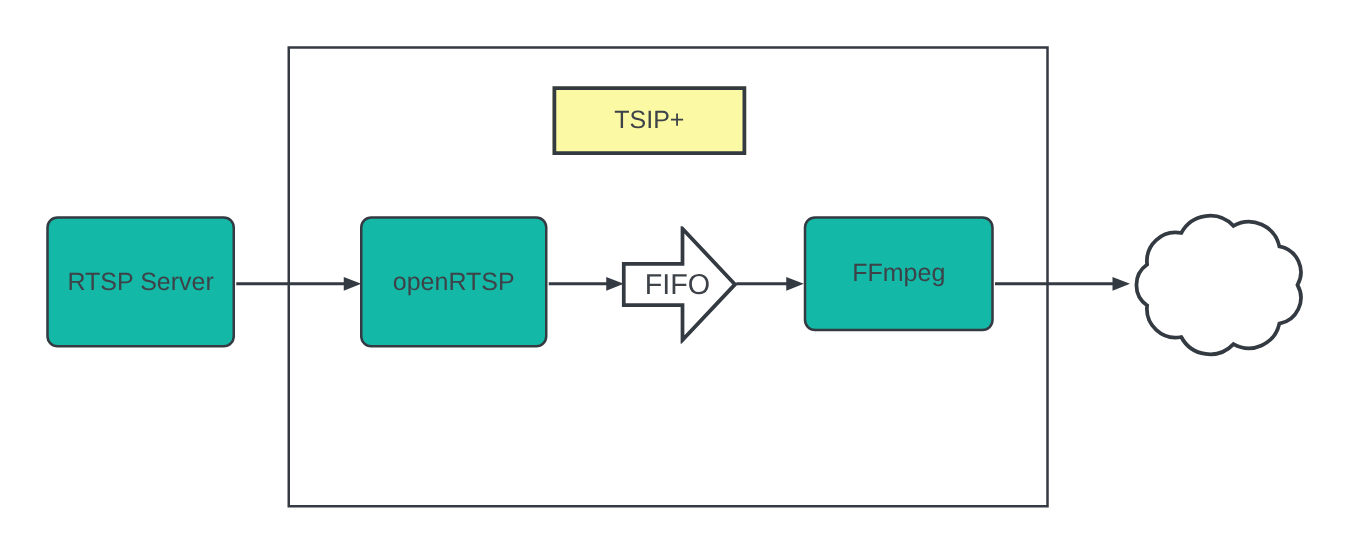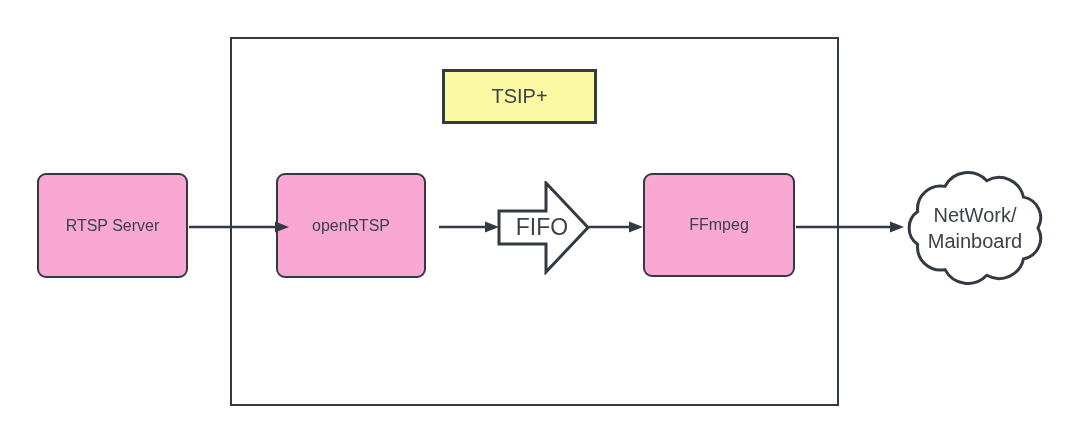--- a/index.html
+++ b/index.html
@@ -5,28 +5,28 @@
   html,body{margin:0;padding:0;background:#ffffff;}
   .canvas{
     position:relative;width:1078px;height:445px;background:#ffffff;overflow:hidden;
     font-family:"Liberation Sans",sans-serif;color:#3d4248;
   }
   .frame{
     position:absolute;left:230px;top:37px;width:609px;height:369px;
     box-sizing:border-box;border:2px solid #343a42;background:transparent;
   }
   .node{
-    position:absolute;box-sizing:border-box;background:#f9a8d4;
+    position:absolute;box-sizing:border-box;background:#14b8a6;
     border:2px solid #343a42;border-radius:9px;
     display:flex;align-items:center;justify-content:center;
-    font-size:16px;line-height:24px;text-align:center;
+    font-size:20px;line-height:24px;text-align:center;
   }
   .node-rtsp{left:37px;top:173px;width:151px;height:105px;}
-  .node-open{left:276px;top:173px;width:150px;height:105px;}
-  .node-ffmpeg{left:643px;top:173px;width:152px;height:104px;}
+  .node-open{left:288px;top:173px;width:150px;height:105px;}
+  .node-ffmpeg{left:643px;top:173px;width:152px;height:92px;}
   .tsip{
     position:absolute;left:442px;top:49px;width:155px;height:55px;
     box-sizing:border-box;background:#fbf9a3;border:3px solid #343a42;
     display:flex;align-items:center;justify-content:center;
     font-size:20px;
     margin-top:20px;
   }
   .fifo-svg{position:absolute;left:497px;top:181px;width:94px;height:94px;}
   .fifo-label{
     position:absolute;left:508px;top:214px;width:68px;
@@ -77,22 +77,20 @@
       A25,25 0 0 1 80.8,103.3
       A26,26 0 0 1 39,97.6
       A23,23 0 0 1 11.7,72.4
       A20,20 0 0 1 11.7,39.6
       A23,23 0 0 1 39,14.4
       A26,26 0 0 1 80.8,8.7
       A25,25 0 0 1 117.5,25.1
       A21,21 0 0 1 132,56
       Z"></path>
   </svg>
-  <div class="cloud-label">NetWork/
-Mainboard</div>
 
   <svg class="connectors" viewBox="0 0 1078 445">
     <g>
       <line x1="189" y1="227" x2="276" y2="227"></line>
       <path d="M275,221.5 L289,227 L275,232.5 Z"></path>
     </g>
     <g>
       <line x1="439" y1="227" x2="486" y2="227"></line>
       <path d="M485,221.5 L499,227 L485,232.5 Z"></path>
     </g>

